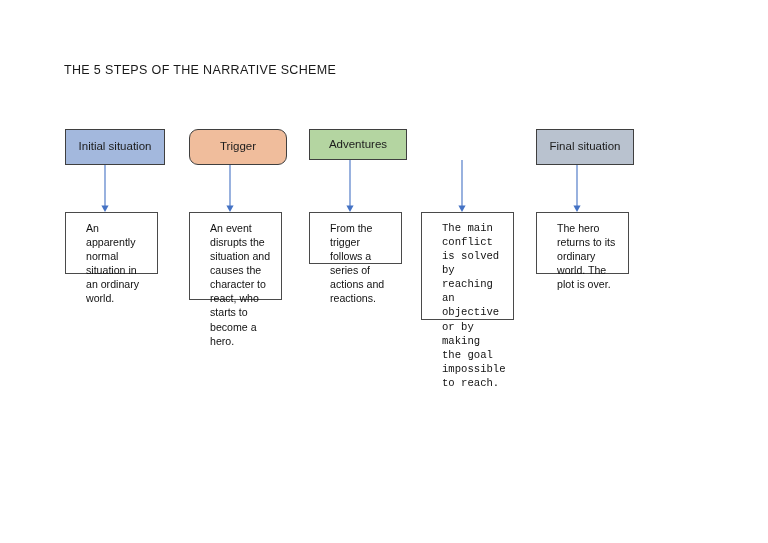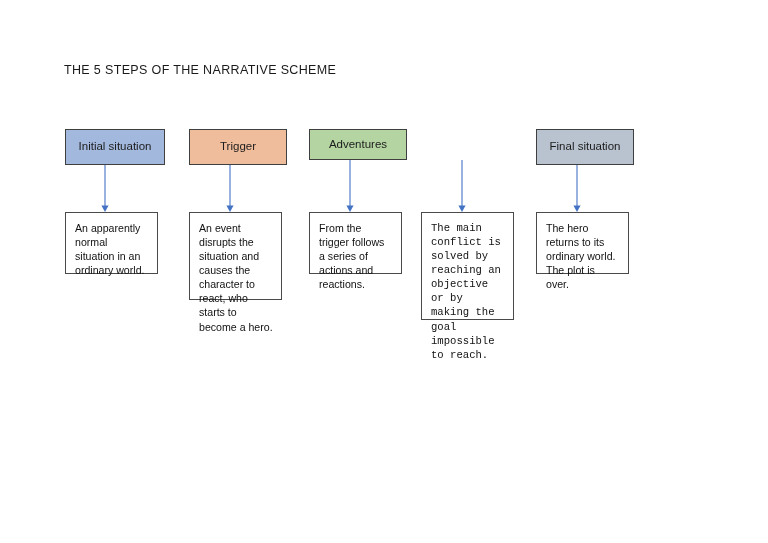--- a/index.html
+++ b/index.html
@@ -59,48 +59,48 @@
   }
 
   .step-body {
     position: absolute;
     box-sizing: border-box;
     background: #ffffff;
     border: 1.1px solid #4a4a4a;
     font-size: 10.6px;
     line-height: 1.33;
     color: #111111;
-    padding: 8px 8px 6px 9px;
+    padding: 8px 8px 6px 20px;
     text-align: left;
   }
 </style>
 </head>
 <body style="background: rgb(255, 255, 255);">
 
 <div id="page-title">THE 5 STEPS OF THE NARRATIVE SCHEME</div>
 
 <div class="diagram" id="diagram-root">
     <div class="step-header" style="left: 65px; top: 129px; width: 100px; height: 36px; background: rgb(163, 184, 221); border-color: rgb(63, 63, 63);">Initial situation</div>
     <div class="connector" style="left: 99px; top: 165px; height: 47px;"><svg width="12" height="47" viewBox="0 0 12 47">
         <line x1="6" y1="0" x2="6" y2="41" stroke="#4472c4" stroke-width="1.1"></line>
         <polygon points="6,47 2.4,40.5 9.6,40.5" fill="#4472c4"></polygon>
       </svg></div>
     <div class="step-body" style="left: 65px; top: 212px; width: 93px; height: 62px;">An apparently normal situation in an ordinary world.</div>
-    <div class="step-header" style="left: 189px; top: 129px; width: 98px; height: 36px; background: rgb(240, 189, 156); border-color: rgb(63, 63, 63);">Trigger</div>
+    <div class="step-header" style="left: 189px; top: 129px; width: 98px; height: 36px; background: rgb(240, 189, 156); border-color: rgb(63, 63, 63); border-radius: 9px;">Trigger</div>
     <div class="connector" style="left: 224px; top: 165px; height: 47px;"><svg width="12" height="47" viewBox="0 0 12 47">
         <line x1="6" y1="0" x2="6" y2="41" stroke="#4472c4" stroke-width="1.1"></line>
         <polygon points="6,47 2.4,40.5 9.6,40.5" fill="#4472c4"></polygon>
       </svg></div>
     <div class="step-body" style="left: 189px; top: 212px; width: 93px; height: 88px;">An event disrupts the situation and causes the character to react, who starts to become a hero.</div>
     <div class="step-header" style="left: 309px; top: 129px; width: 98px; height: 31px; background: rgb(180, 213, 161); border-color: rgb(63, 63, 63);">Adventures</div>
     <div class="connector" style="left: 344px; top: 160px; height: 52px;"><svg width="12" height="52" viewBox="0 0 12 52">
         <line x1="6" y1="0" x2="6" y2="46" stroke="#4472c4" stroke-width="1.1"></line>
         <polygon points="6,52 2.4,45.5 9.6,45.5" fill="#4472c4"></polygon>
       </svg></div>
-    <div class="step-body" style="left: 309px; top: 212px; width: 93px; height: 62px;">From the trigger follows a series of actions and reactions.</div>
+    <div class="step-body" style="left: 309px; top: 212px; width: 93px; height: 52px;">From the trigger follows a series of actions and reactions.</div>
     <div class="connector" style="left: 456px; top: 160px; height: 52px;"><svg width="12" height="52" viewBox="0 0 12 52">
         <line x1="6" y1="0" x2="6" y2="46" stroke="#4472c4" stroke-width="1.1"></line>
         <polygon points="6,52 2.4,45.5 9.6,45.5" fill="#4472c4"></polygon>
       </svg></div>
     <div class="step-body" style="left: 421px; top: 212px; width: 93px; height: 108px; font-family: Liberation Mono, monospace;">The main conflict is solved by reaching an objective or by making the goal impossible to reach.</div>
     <div class="step-header" style="left: 536px; top: 129px; width: 98px; height: 36px; background: rgb(185, 194, 207); border-color: rgb(63, 63, 63);">Final situation</div>
     <div class="connector" style="left: 571px; top: 165px; height: 47px;"><svg width="12" height="47" viewBox="0 0 12 47">
         <line x1="6" y1="0" x2="6" y2="41" stroke="#4472c4" stroke-width="1.1"></line>
         <polygon points="6,47 2.4,40.5 9.6,40.5" fill="#4472c4"></polygon>
       </svg></div>

